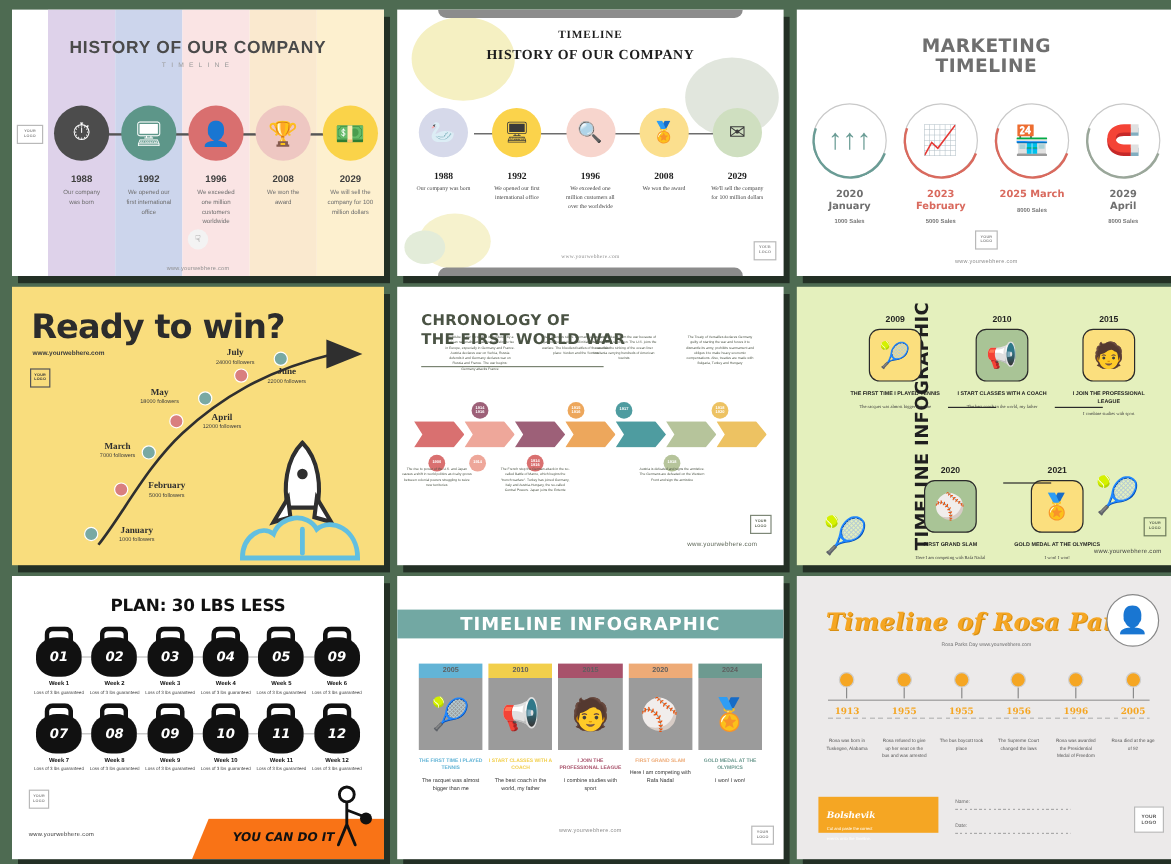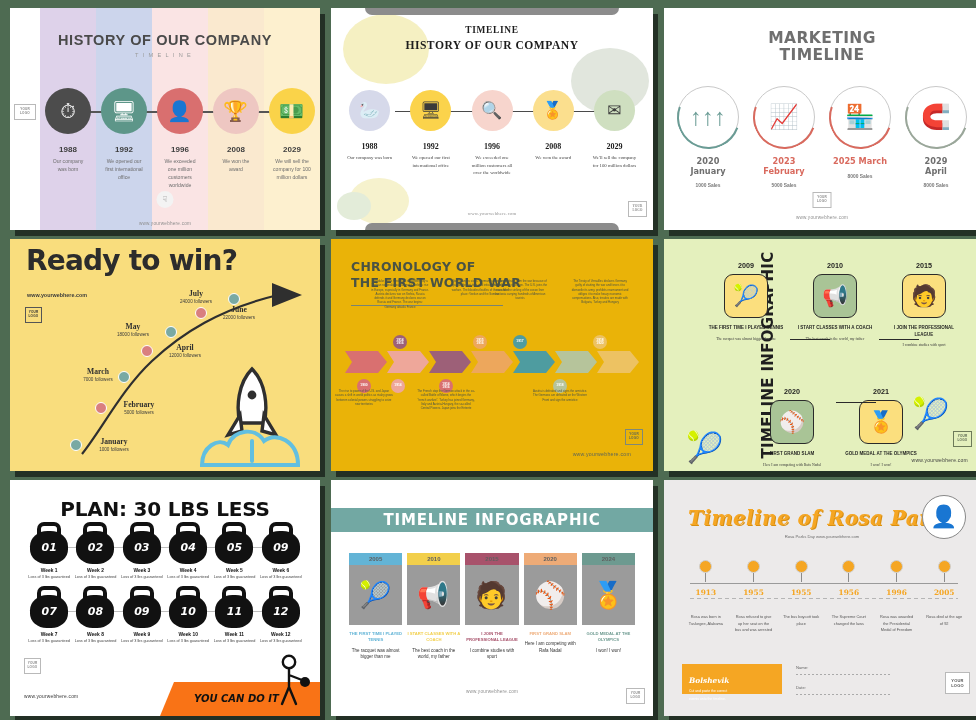--- a/index.html
+++ b/index.html
@@ -80,30 +80,30 @@
               border:1.4px solid #c9c9c9; position:relative;
               display:flex; align-items:center; justify-content:center; }
   .t3 .arc { position:absolute; inset:-1.4px; border-radius:50%;
              border:2.6px solid transparent; }
   .t3 .yr { margin-top:9px; font-size:8.2px; font-weight:bold; line-height:1.18;
             font-family:"DejaVu Sans", sans-serif; }
   .t3 .sales { margin-top:7px; font-size:4.9px; color:#777; font-weight:bold; }
 
   
   .t4 { background:#f9dd7d; }
-  .t4 h1 { position:absolute; top:5px; left:16px; font-size:28px; font-weight:bold;
+  .t4 h1 { position:absolute; top:17px; left:16px; font-size:28px; font-weight:bold;
            color:#2c2c2c; letter-spacing:-.8px; font-family:"DejaVu Sans", sans-serif; }
   .t4 .url { position:absolute; top:53px; left:17px; font-size:5.4px; font-weight:bold; color:#3c3c3c; }
   .t4 .pt { position:absolute; border-radius:50%; border:1.8px solid #fff; }
   .t4 .lbl { position:absolute; text-align:center; }
   .t4 .lbl b { display:block; font-size:7.6px; color:#2f2f2f; font-family:"Liberation Serif", serif; }
   .t4 .lbl span { display:block; font-size:4.6px; color:#3c3c3c; margin-top:1px; }
 
   
-  .t5 { background:#eab308; }
+  .t5 { background:#ffffff; }
   .t5 h1 { position:absolute; top:20px; left:20px; font-size:12.4px; font-weight:bold;
            color:#4a5344; line-height:1.3; letter-spacing:.3px;
            font-family:"DejaVu Sans", sans-serif; }
   .t5 .rule { position:absolute; top:66px; left:20px; width:152px; height:1.4px; background:#7a8472; }
   .t5 .band { position:absolute; top:112px; left:14px; right:14px; height:22px; display:flex; }
   .t5 .seg { flex:1; position:relative; }
   .t5 .bub { position:absolute; width:14px; height:14px; border-radius:50%;
              display:flex; align-items:center; justify-content:center;
              font-size:3.3px; font-weight:bold; color:#fff; text-align:center; line-height:1.05; }
   .t5 .note { position:absolute; width:58px; font-size:2.85px; line-height:1.5;
@@ -119,21 +119,21 @@
   .t6 .box { width:44px; height:44px; border-radius:9px; border:1.4px solid #2a2a2a;
              margin:4px auto 0; display:flex; align-items:center; justify-content:center; font-size:21px; }
   .t6 .ttl { margin-top:7px; font-size:4.5px; font-weight:bold; line-height:1.45; color:#1f1f1f; }
   .t6 .dsc { margin-top:5px; font-size:3.8px; line-height:1.5; color:#3b3b3b;
              font-family:"Liberation Serif", serif; }
   .t6 .conn { position:absolute; height:1.2px; background:#2a2a2a; }
 
   
   .t7 { background:#fff; }
   .t7 h1 { position:absolute; top:17px; left:0; right:0; text-align:center;
-           font-size:20px; font-weight:bold; color:#111; letter-spacing:-.2px;
+           font-size:14px; font-weight:bold; color:#111; letter-spacing:-.2px;
            font-family:"DejaVu Sans", sans-serif; }
   .t7 .grid { position:absolute; top:42px; left:16px; right:16px; }
   .t7 .grow { display:flex; margin-bottom:6px; position:relative; }
   .t7 .gcell { flex:1; text-align:center; position:relative; }
   .t7 .kb { width:40px; height:42px; margin:0 auto; position:relative; }
   .t7 .kb .hand { position:absolute; top:0; left:50%; transform:translateX(-50%);
                   width:24px; height:13px; border:4.5px solid #111; border-bottom:none;
                   border-radius:7px 7px 0 0; }
   .t7 .kb .body { position:absolute; bottom:0; left:50%; transform:translateX(-50%);
                   width:38px; height:33px; background:#111; border-radius:46% 46% 44% 44%;

